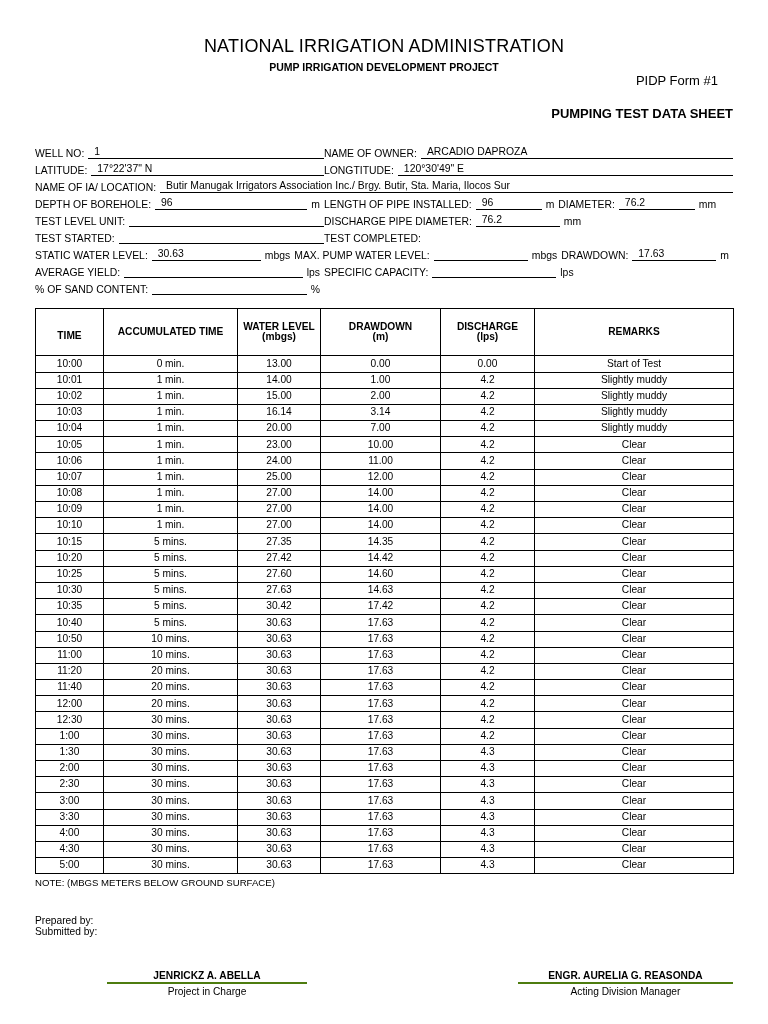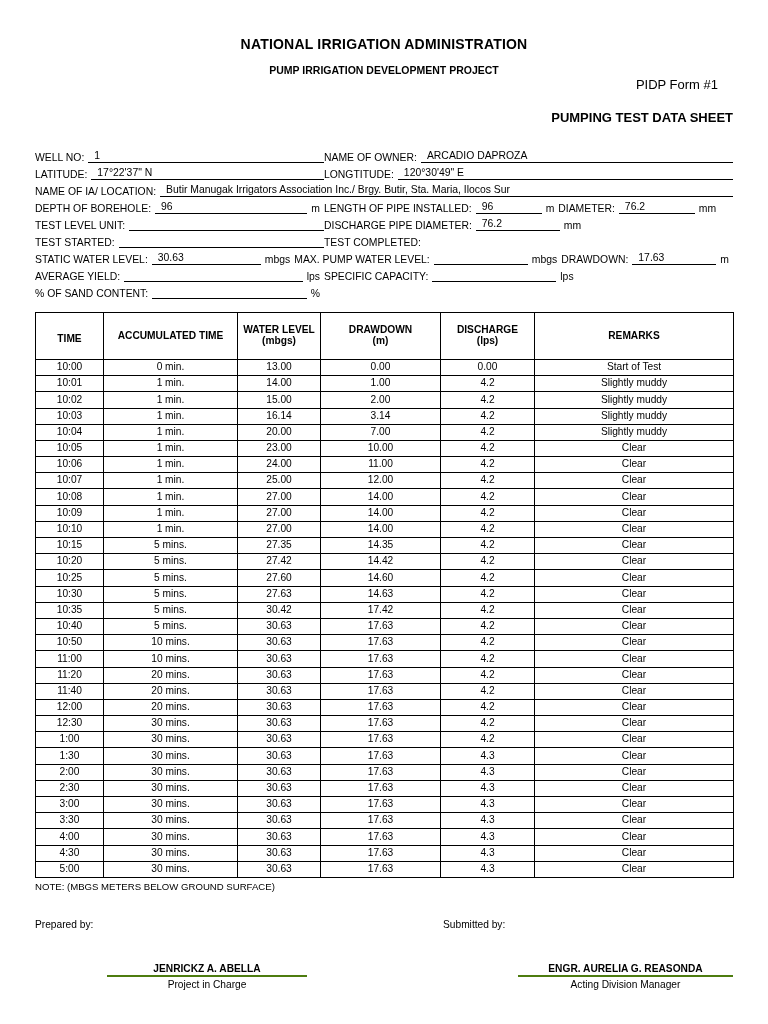--- a/index.html
+++ b/index.html
@@ -19,30 +19,30 @@
     width: 768px;
     height: 1024px;
     position: relative;
     box-sizing: border-box;
     padding: 0 35px;
   }
 
   
   .hdr { text-align: center; }
   .hdr-title {
-    font-size: 14px;
-    font-weight: bold;
+    font-size: 18px;
+    font-weight: normal;
     letter-spacing: 0.2px;
     margin-top: 37px;
     line-height: 1.1;
   }
   .hdr-sub {
     font-size: 10.5px;
     font-weight: bold;
-    margin-top: 13px;
+    margin-top: 5px;
     line-height: 1.1;
   }
   .form-no {
     text-align: right;
     font-size: 13px;
     padding-right: 15px;
   }
   .sheet-title {
     text-align: right;
     font-size: 13px;
@@ -120,21 +120,21 @@
   .c-dis  { width: 94px; }
   .c-rem  { width: 199px; }
 
   .note {
     font-size: 9.6px;
     margin-top: 3px;
   }
 
   
   .sig-wrap { margin-top: 27px; font-size: 10.2px; position: relative; }
-  .sig-row { display: flex; }
+  .sig-row { display: flex; flex-direction: column; }
   .sig-left { width: 408px; }
   .sig-right { flex: 1; }
   .sig-names {
     display: flex;
     margin-top: 33px;
   }
   .sig-block { width: 408px; }
   .sig-block.right { flex: 1; }
   .sig-name {
     font-size: 10.2px;

